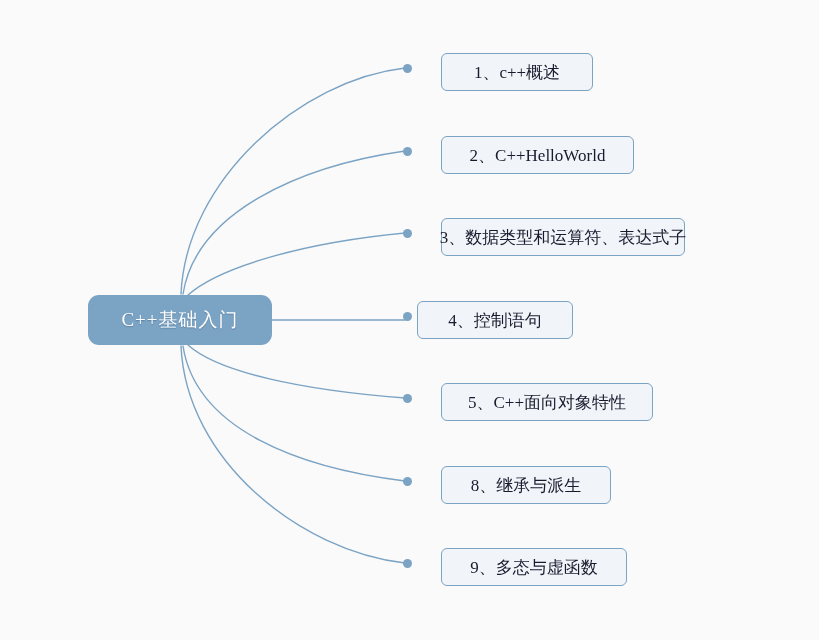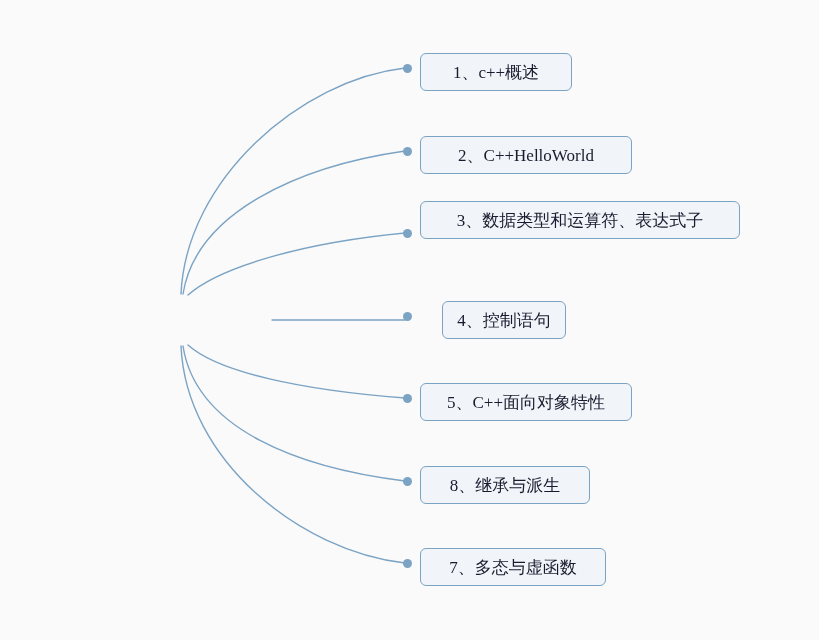--- a/index.html
+++ b/index.html
@@ -56,20 +56,21 @@
     height: 38px;
     background: #f1f5f9;
     border: 1px solid #7ba3c4;
     border-radius: 6px;
     display: flex;
     align-items: center;
     justify-content: center;
     box-sizing: border-box;
     padding: 0 14px;
     z-index: 4;
+    margin-left: 21px;
   }
   .branch-label {
     color: #1a1a2e;
     font-size: 17px;
     white-space: nowrap;
     font-family: "Liberation Serif", "DejaVu Serif", serif;
   }
   .bullet-dot {
     position: absolute;
     width: 9px;
@@ -89,45 +90,48 @@
         <path d="M 181 294 C 186 180 300 80 405 68"></path>
         <path d="M 183 294 C 196 212 300 166 405 151"></path>
         <path d="M 188 295 C 218 268 300 243 405 233"></path>
         <path d="M 272 320 L 405 320"></path>
         <path d="M 188 345 C 218 372 300 390 405 398"></path>
         <path d="M 183 346 C 196 430 300 468 405 481"></path>
         <path d="M 181 346 C 186 460 300 551 405 563"></path>
       </g>
   </svg>
 
+  <div class="root-node" style="left: 88px; top: 295px; width: 184px; height: 50px; background: rgb(123, 163, 196);">
+    <span class="root-label" style="color: rgb(255, 255, 255);">C++基础入门</span>
+  </div>
 
   <div id="branch-container">
       <div class="bullet-dot" style="left: 403px; top: 64px; background: rgb(123, 163, 196);"></div>
       <div class="branch-node" style="left: 420px; top: 53px; width: 152px; border-color: rgb(123, 163, 196);">
         <span class="branch-label">1、c++概述</span>
       </div>
       <div class="bullet-dot" style="left: 403px; top: 147px; background: rgb(123, 163, 196);"></div>
-      <div class="branch-node" style="left: 420px; top: 136px; width: 212px; border-color: rgb(123, 163, 196);">
+      <div class="branch-node" style="left: 420px; top: 136px; width: 193px; border-color: rgb(123, 163, 196);">
         <span class="branch-label">2、C++HelloWorld</span>
       </div>
       <div class="bullet-dot" style="left: 403px; top: 229px; background: rgb(123, 163, 196);"></div>
-      <div class="branch-node" style="left: 420px; top: 201px; width: 320px; border-color: rgb(123, 163, 196);">
+      <div class="branch-node" style="left: 420px; top: 218px; width: 244px; border-color: rgb(123, 163, 196);">
         <span class="branch-label">3、数据类型和运算符、表达式子</span>
       </div>
       <div class="bullet-dot" style="left: 403px; top: 312px; background: rgb(123, 163, 196);"></div>
-      <div class="branch-node" style="left: 442px; top: 301px; width: 124px; border-color: rgb(123, 163, 196);">
+      <div class="branch-node" style="left: 396px; top: 301px; width: 156px; border-color: rgb(123, 163, 196);">
         <span class="branch-label">4、控制语句</span>
       </div>
       <div class="bullet-dot" style="left: 403px; top: 394px; background: rgb(123, 163, 196);"></div>
       <div class="branch-node" style="left: 420px; top: 383px; width: 212px; border-color: rgb(123, 163, 196);">
         <span class="branch-label">5、C++面向对象特性</span>
       </div>
       <div class="bullet-dot" style="left: 403px; top: 477px; background: rgb(123, 163, 196);"></div>
       <div class="branch-node" style="left: 420px; top: 466px; width: 170px; border-color: rgb(123, 163, 196);">
         <span class="branch-label">8、继承与派生</span>
       </div>
       <div class="bullet-dot" style="left: 403px; top: 559px; background: rgb(123, 163, 196);"></div>
       <div class="branch-node" style="left: 420px; top: 548px; width: 186px; border-color: rgb(123, 163, 196);">
-        <span class="branch-label">7、多态与虚函数</span>
+        <span class="branch-label">9、多态与虚函数</span>
       </div>
     </div>
 
 </div>
 
 </body></html>

